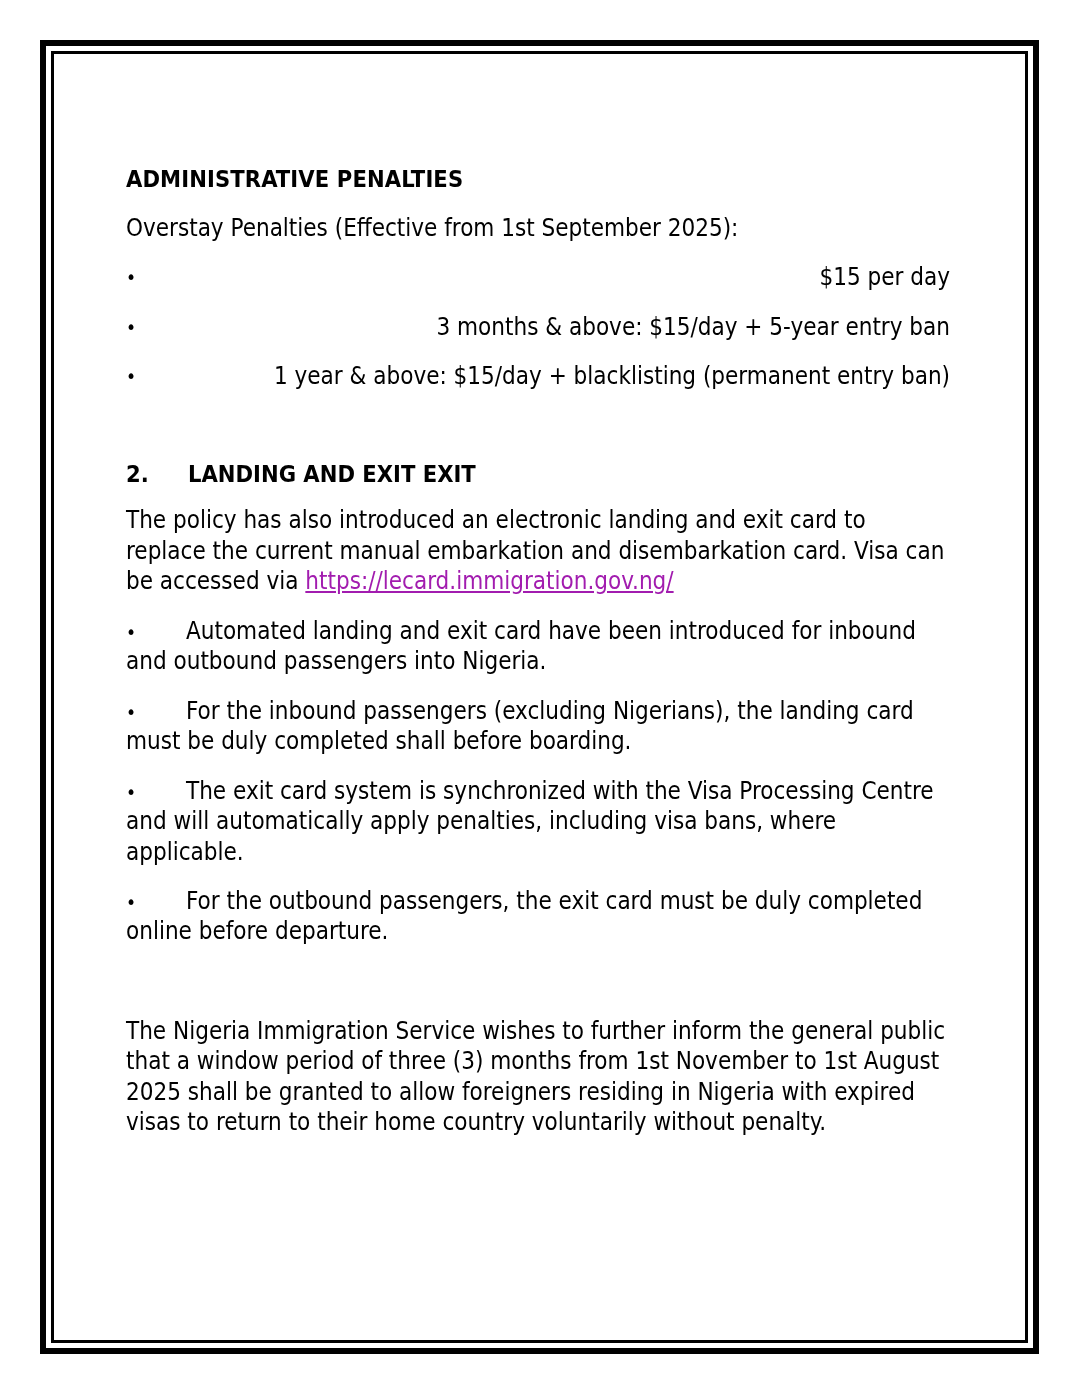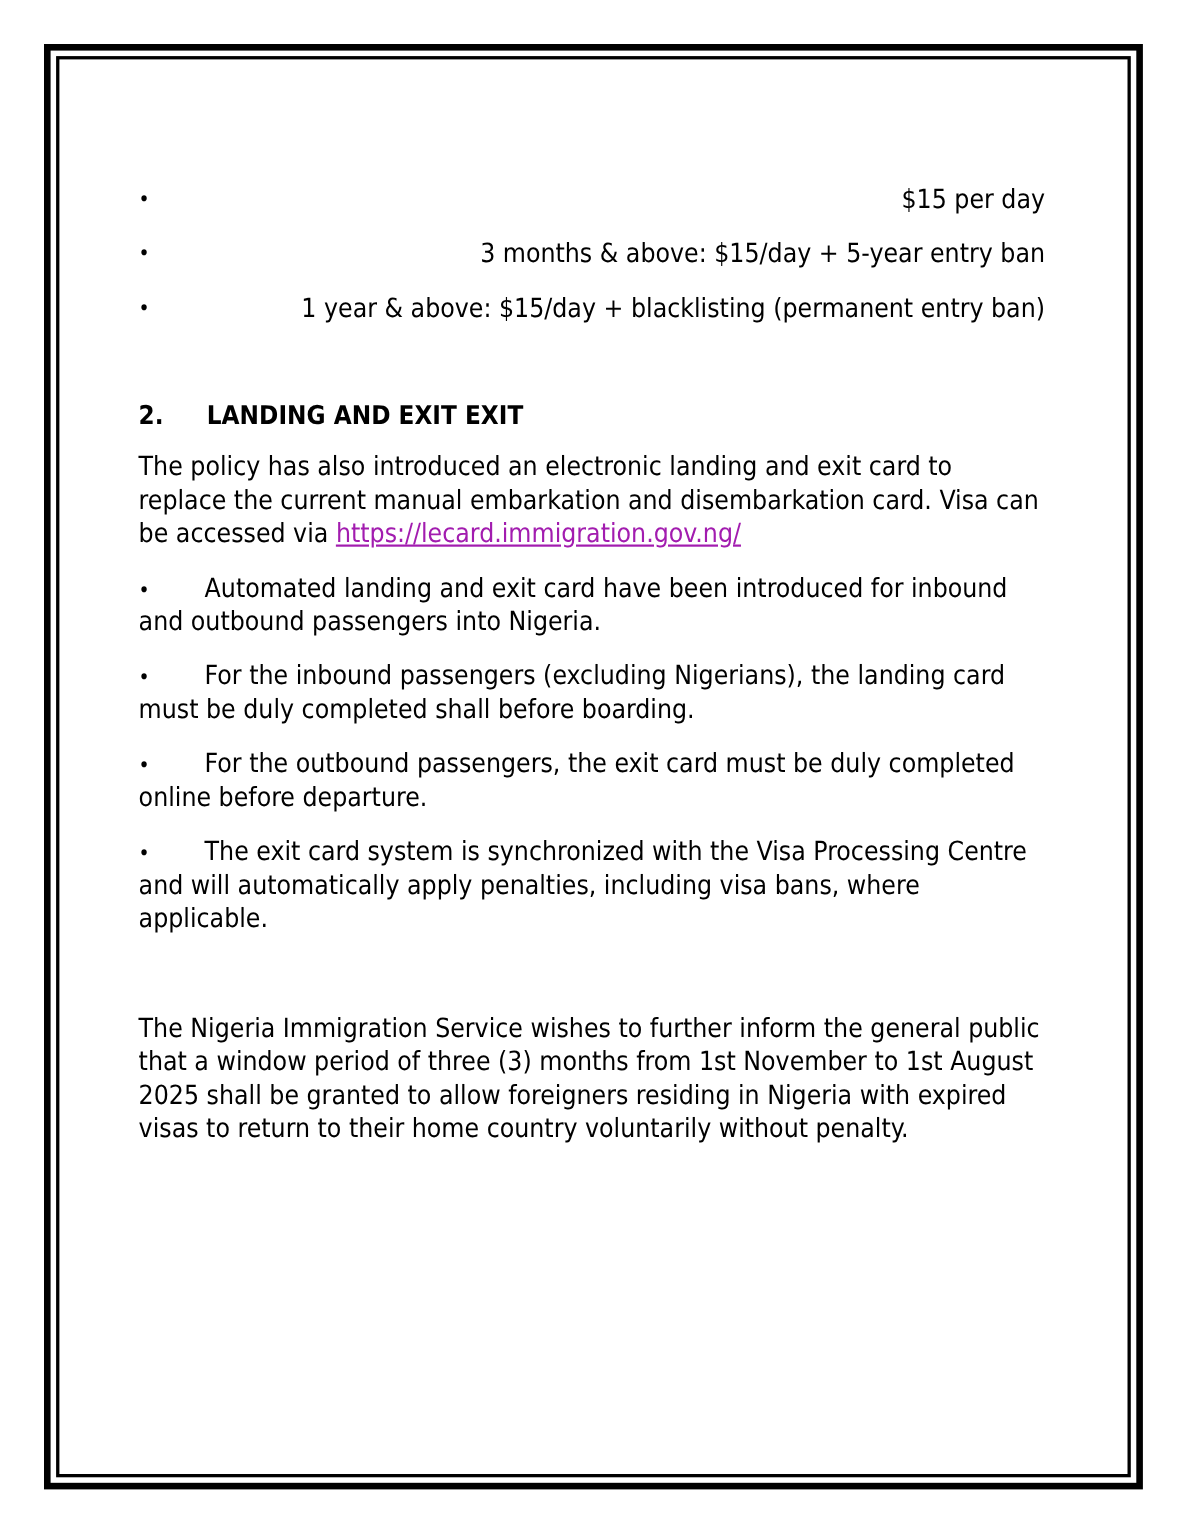--- a/index.html
+++ b/index.html
@@ -131,22 +131,24 @@
 </head>
 <body>
 
 <div class="page">
 
   <div class="border-outer"></div>
   <div class="border-inner"></div>
 
   <div class="content">
 
+    <h1 class="h-title">ADMINISTRATIVE PENALTIES</h1>
 
 
+    <p class="body">Overstay Penalties (Effective from 1st September 2025):</p>
 
     <div class="bullet-row">
       <span class="bullet">•</span>
       <span class="btext">$15 per day</span>
     </div>
 
     <div class="bullet-row">
       <span class="bullet">•</span>
       <span class="btext">3 months &amp; above: $15/day + 5-year entry ban</span>
     </div>
@@ -169,25 +171,25 @@
 
     <p class="bullet-para">
       <span class="bullet">•</span><span>Automated landing and exit card have been introduced for inbound and outbound passengers into Nigeria.</span>
     </p>
 
     <p class="bullet-para">
       <span class="bullet">•</span><span>For the inbound passengers (excluding Nigerians), the landing card must be duly completed shall before boarding.</span>
     </p>
 
     <p class="bullet-para">
-      <span class="bullet">•</span><span>For the outbound passengers, the exit card must be duly completed online before departure.</span>
+      <span class="bullet">•</span><span>The exit card system is synchronized with the Visa Processing Centre and will automatically apply penalties, including visa bans, where applicable.</span>
     </p>
 
     <p class="bullet-para">
-      <span class="bullet">•</span><span>The exit card system is synchronized with the Visa Processing Centre and will automatically apply penalties, including visa bans, where applicable.</span>
+      <span class="bullet">•</span><span>For the outbound passengers, the exit card must be duly completed online before departure.</span>
     </p>
 
     <div class="spacer-line big"></div>
 
     <p class="body">The Nigeria Immigration Service wishes to further inform the general public that a window period of three (3) months from 1st November to 1st August 2025 shall be granted to allow foreigners residing in Nigeria with expired visas to return to their home country voluntarily without penalty.</p>
 
   </div>
 </div>
 
 </body></html>

